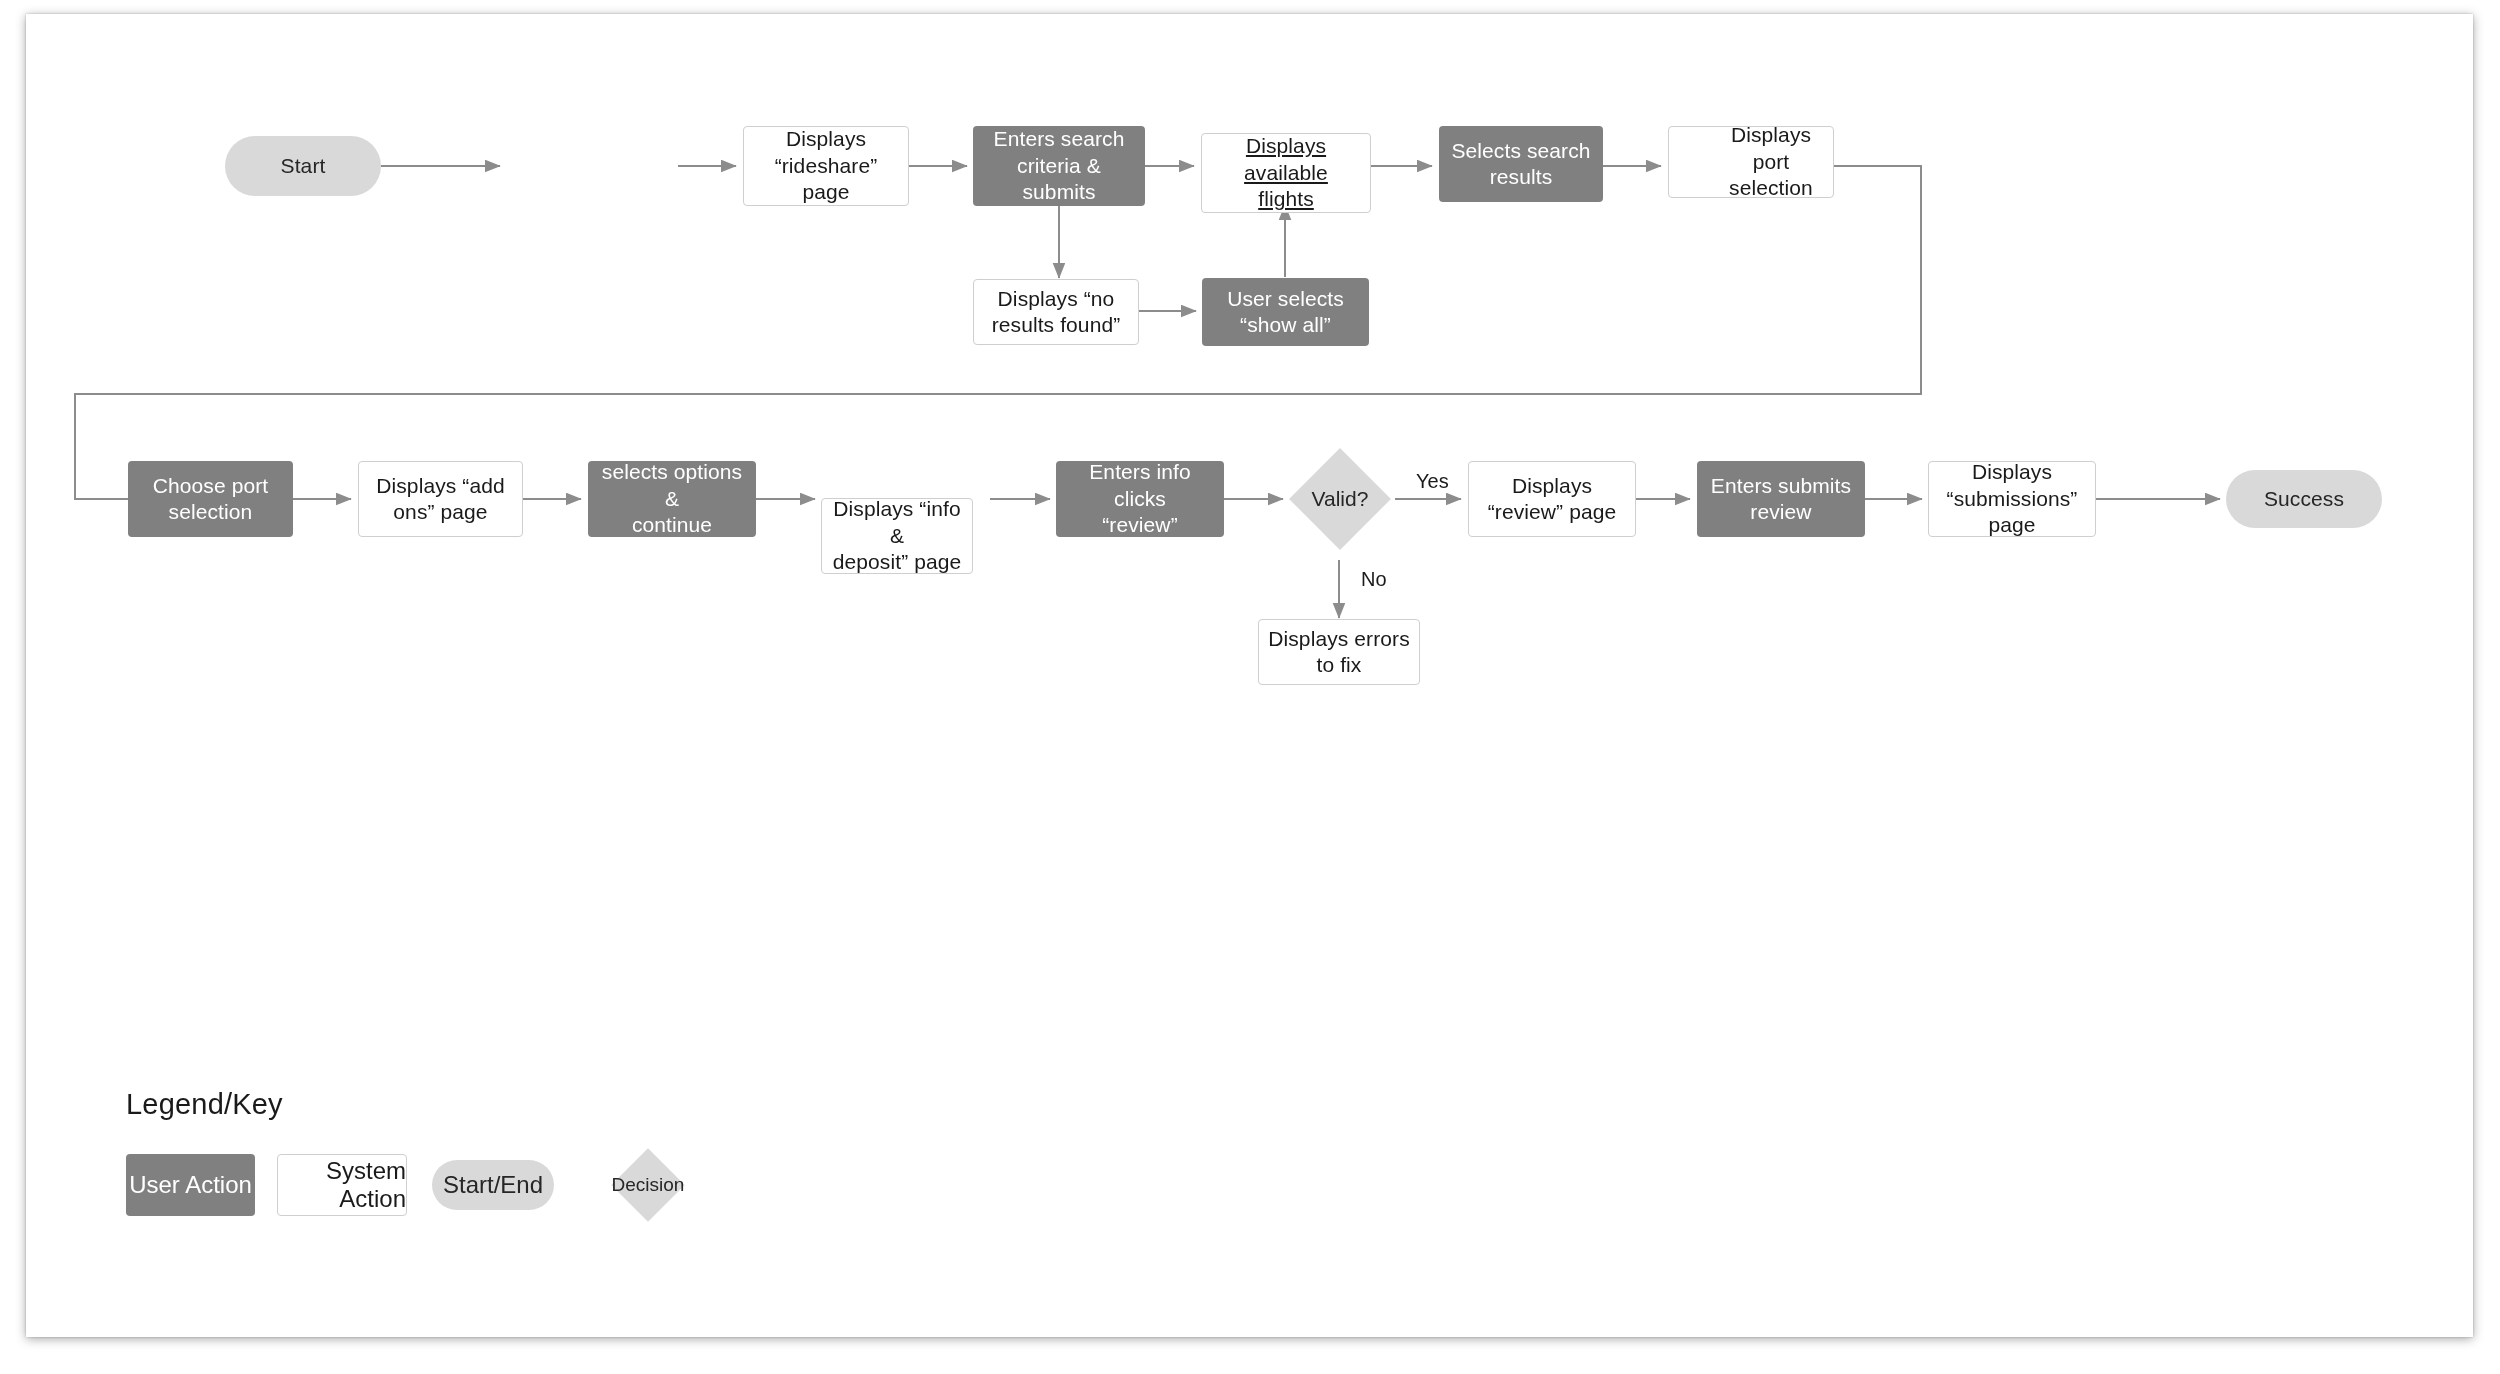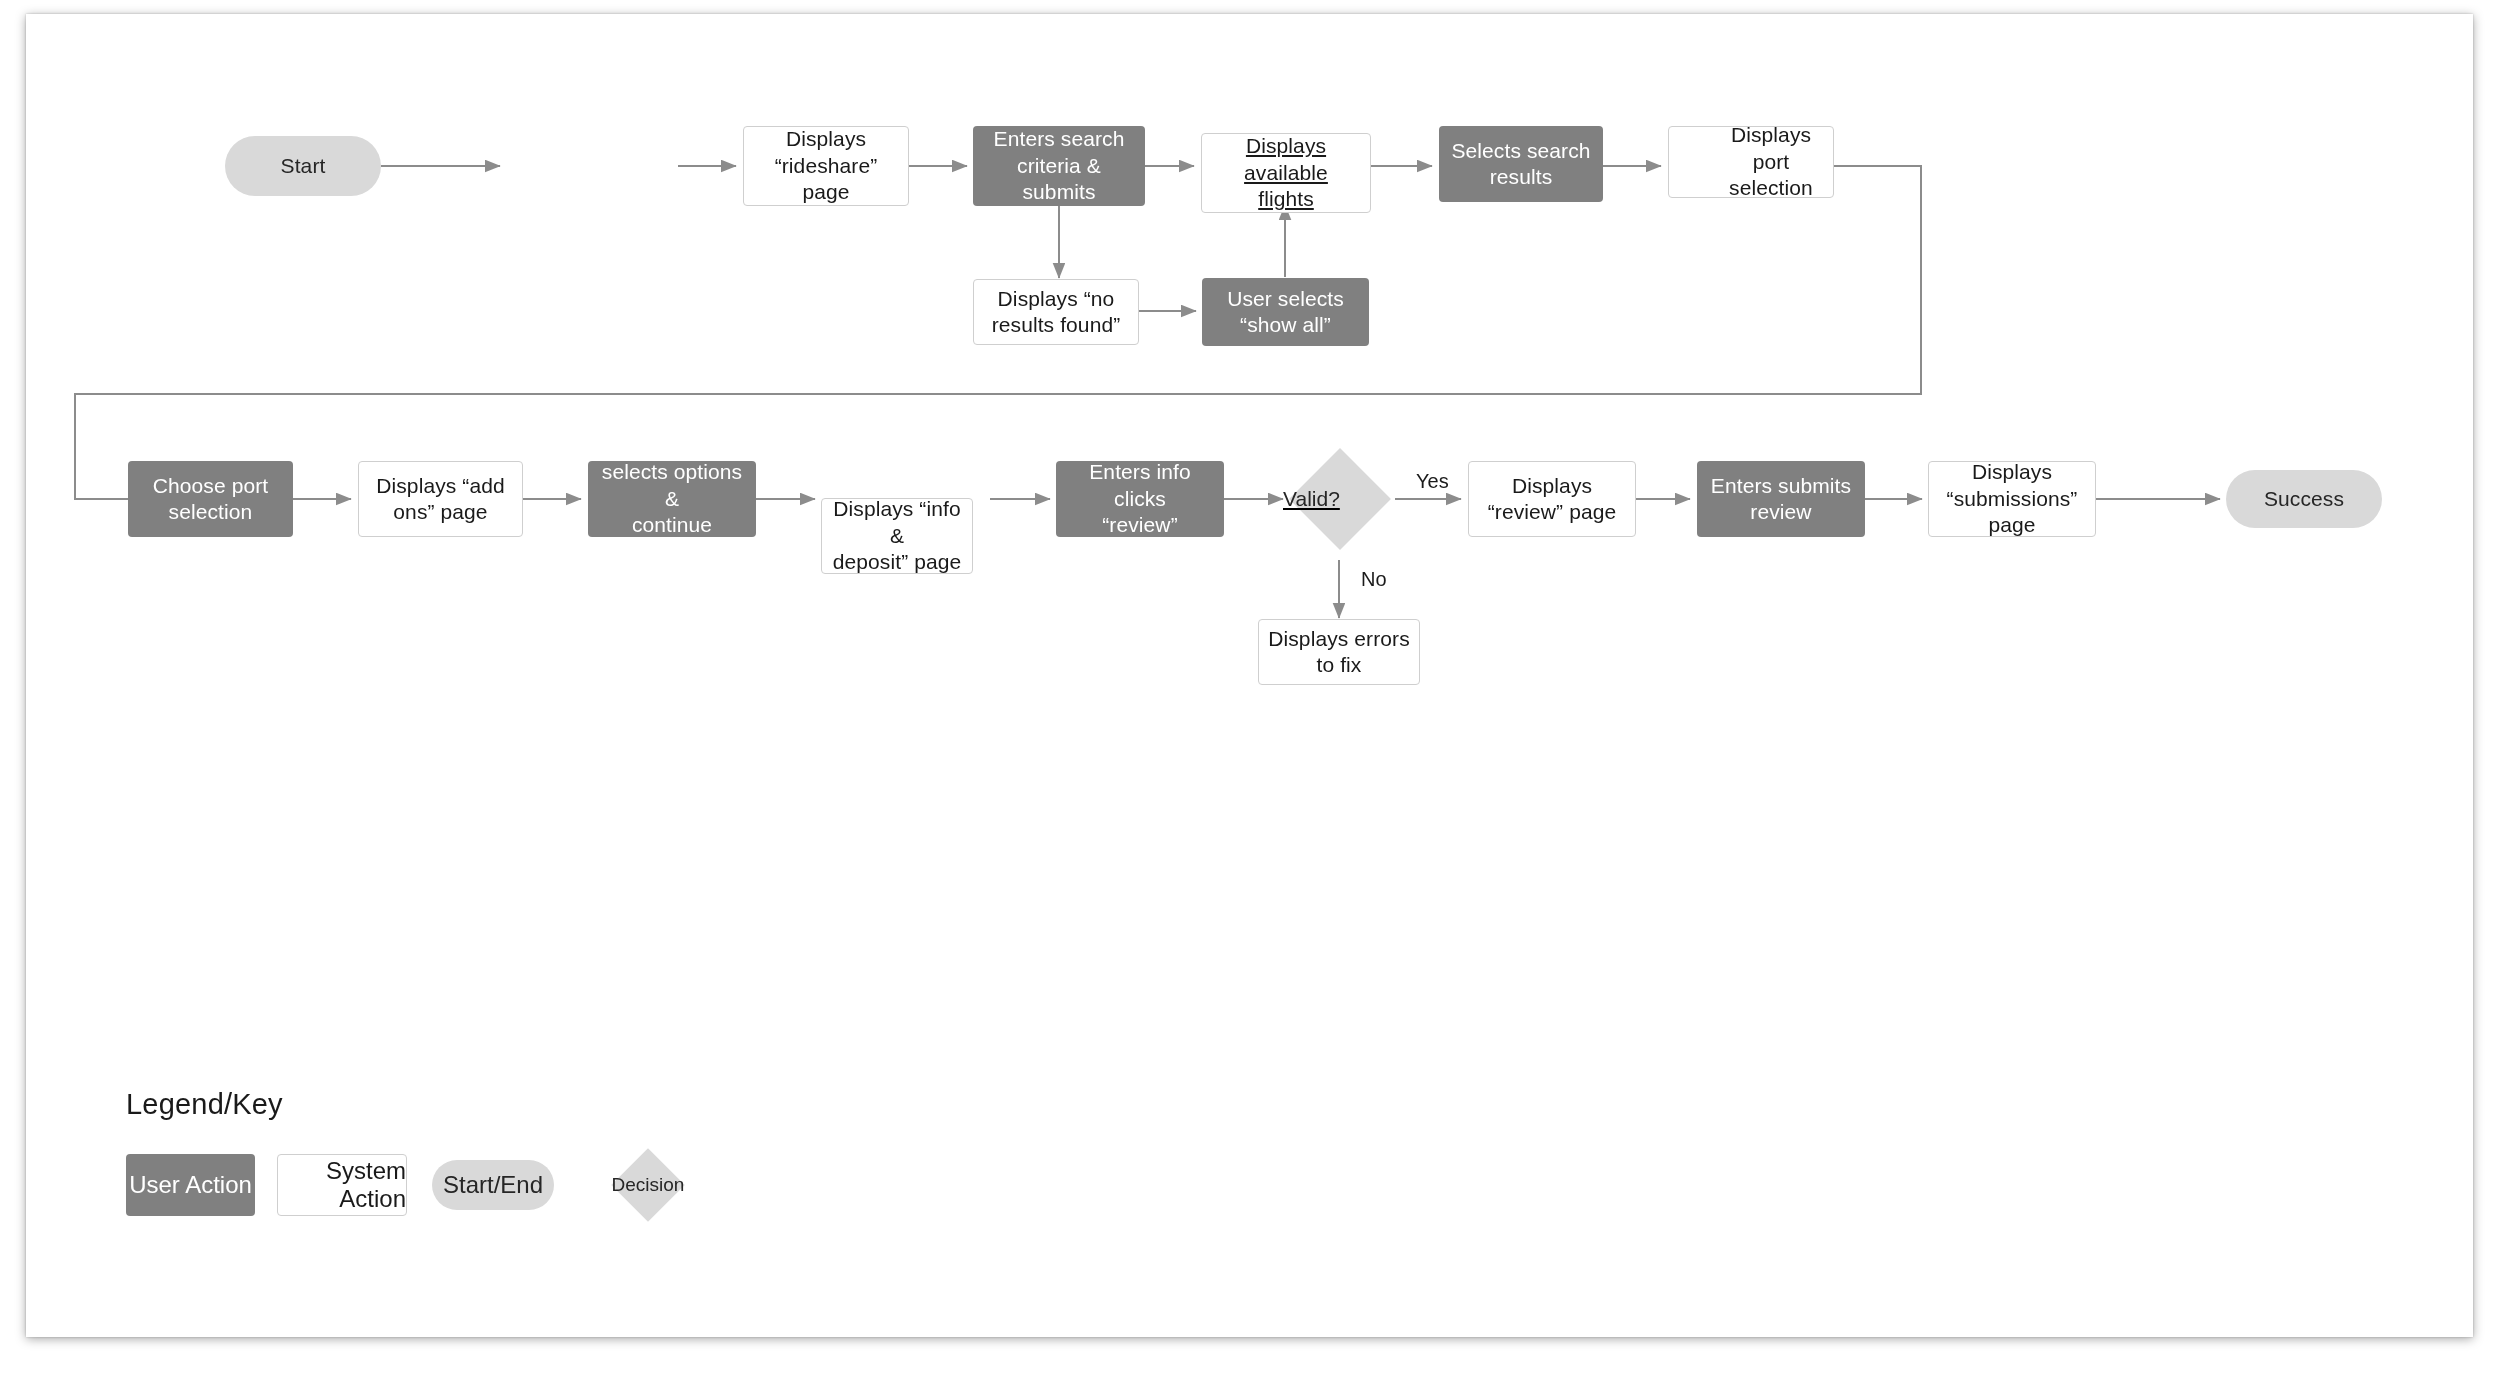--- a/index.html
+++ b/index.html
@@ -60,22 +60,21 @@
   .terminator {
     background: #d9d9d9;
     color: #262626;
     border-radius: 999px;
     font-size: 21px;
   }
   .decision-wrap {
     position: absolute;
     display: flex;
     align-items: center;
-    justify-content: flex-start;
-    text-decoration: underline;
+    justify-content: center;
   }
   .decision-shape {
     position: absolute;
     left: 50%; top: 50%;
     width: 72px; height: 72px;
     margin-left: -36px; margin-top: -36px;
     background: #d9d9d9;
     transform: rotate(45deg);
   }
   .decision-text {

